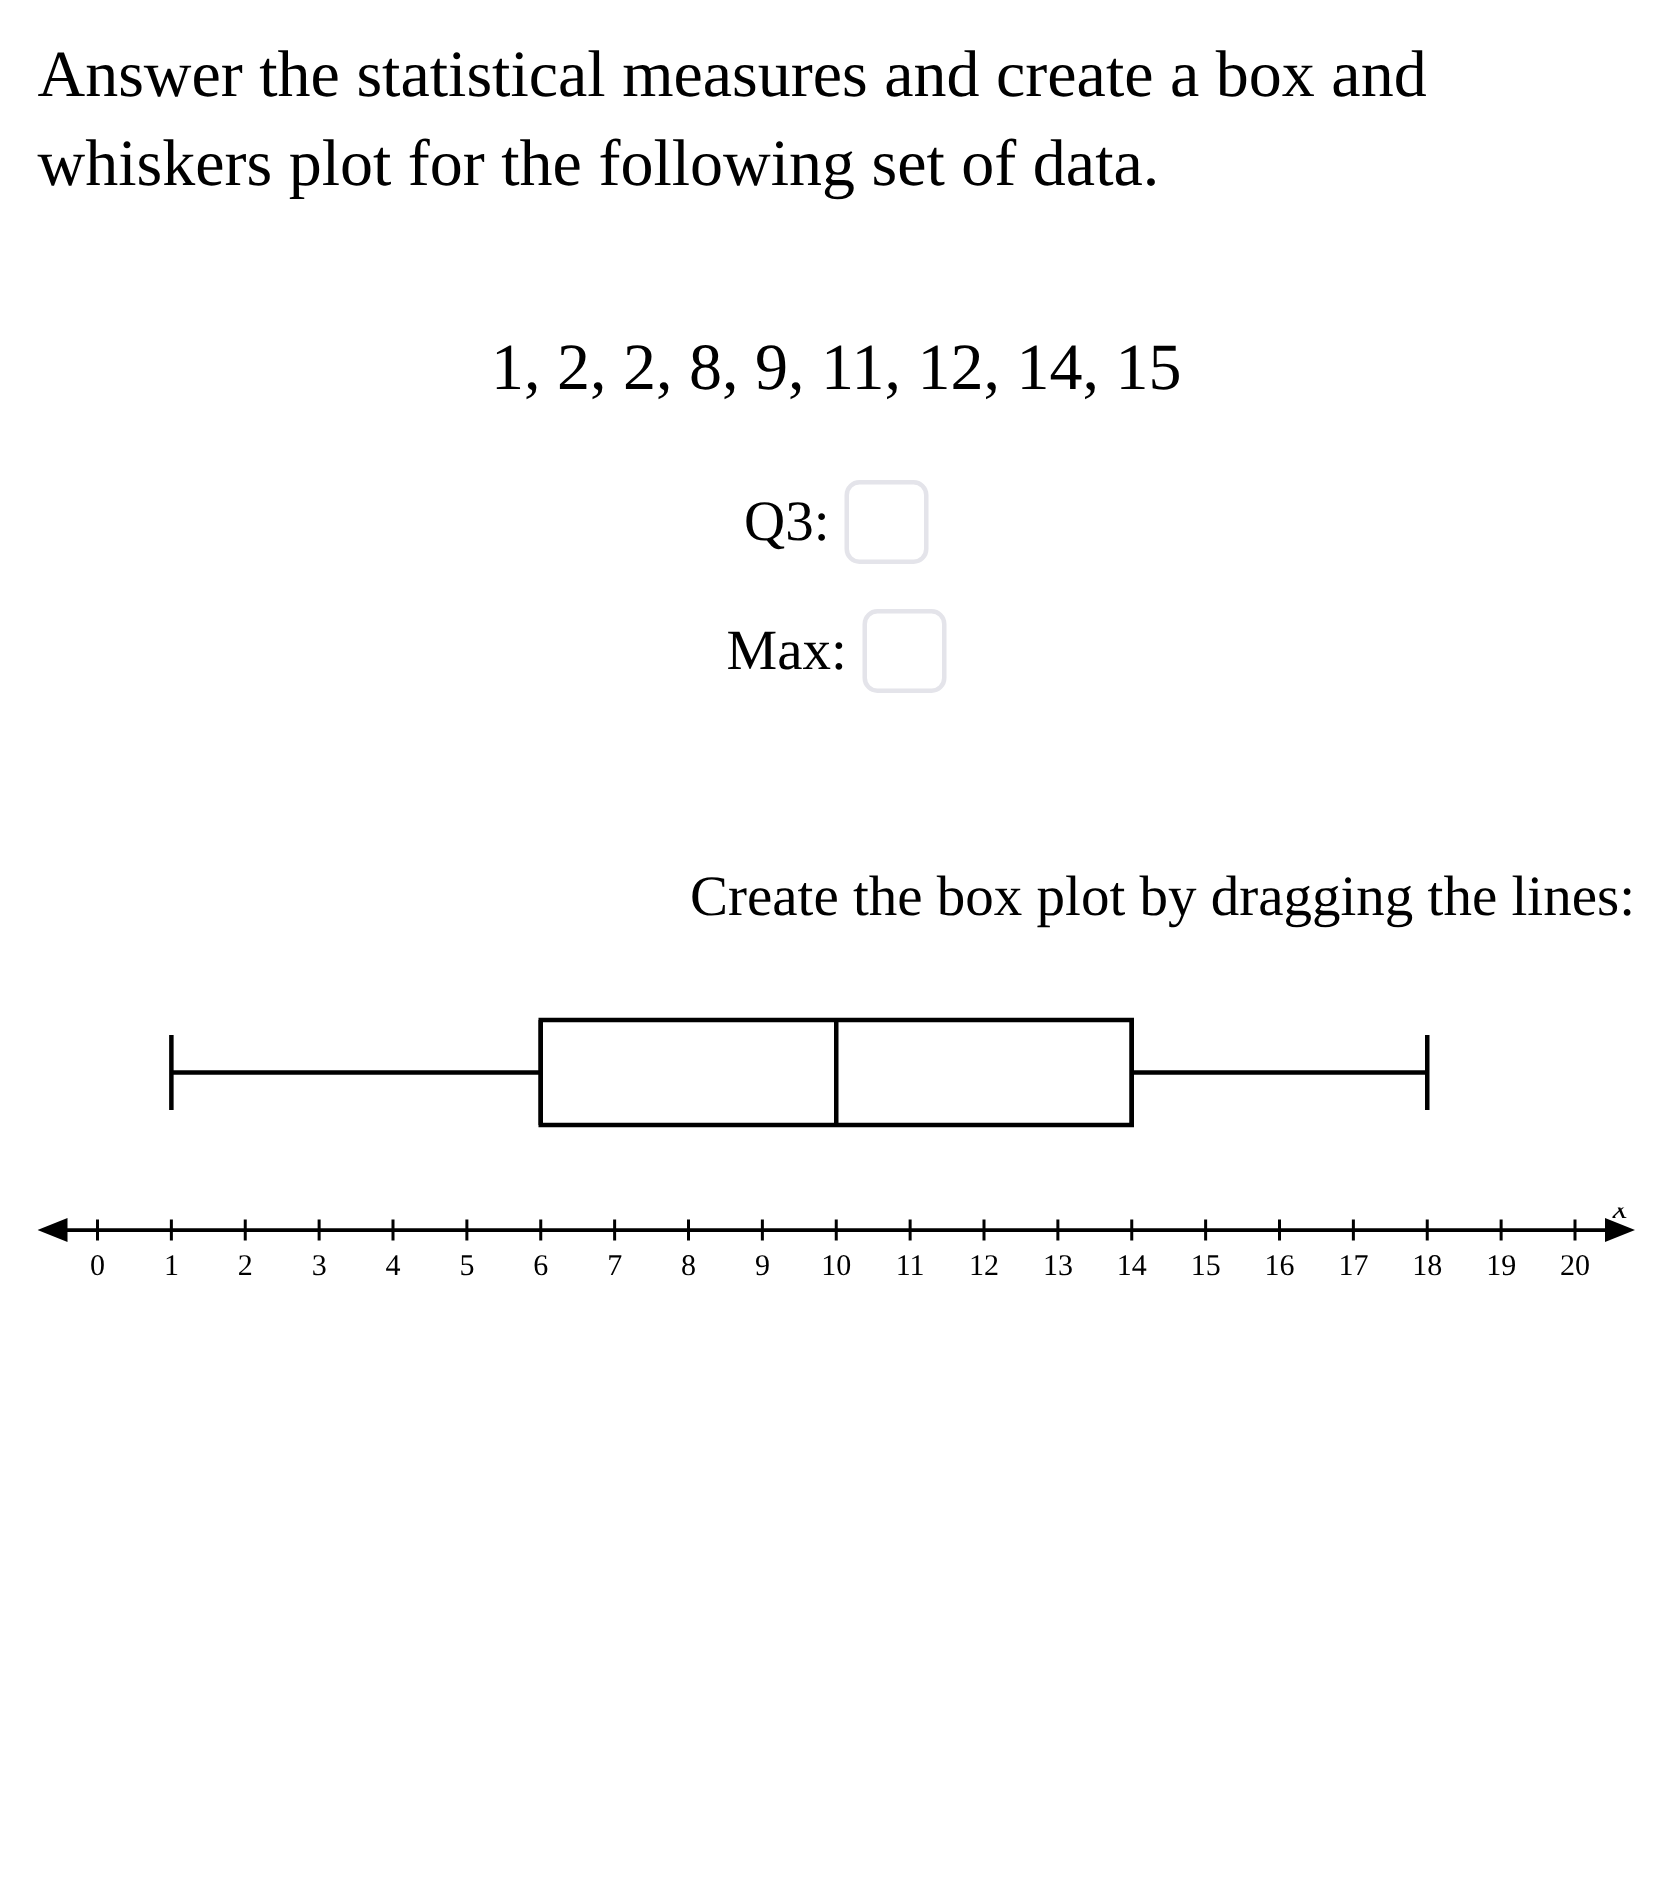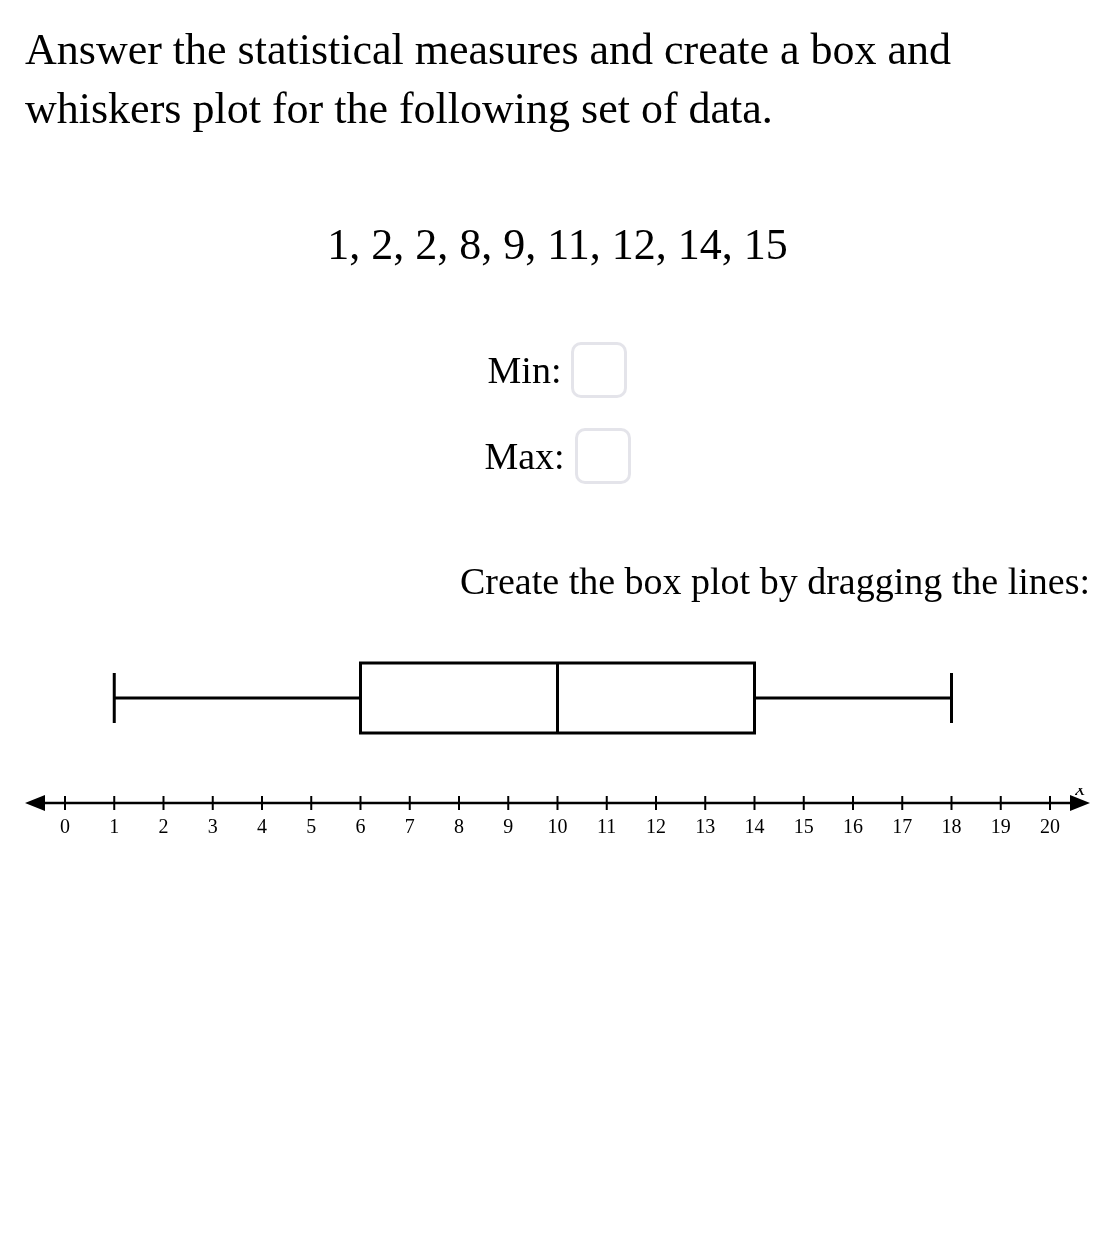--- a/index.html
+++ b/index.html
@@ -11,36 +11,36 @@
       padding: 20px 25px;
     }
     .question-text {
       font-size: 44px;
       line-height: 1.35;
       margin-bottom: 80px;
     }
     .data-set {
       font-size: 44px;
       text-align: center;
-      margin: 0 auto 72px auto;
+      margin: 0 auto 50px auto;
     }
     .inputs-row {
       display: flex;
       justify-content: center;
       align-items: center;
       gap: 12px;
       margin-bottom: 30px;
       flex-wrap: nowrap;
     }
     .inputs-row-2 {
       display: flex;
       justify-content: center;
       align-items: center;
       gap: 12px;
-      margin-bottom: 75px;
+      margin-bottom: 114px;
     }
     .field-label {
       font-size: 38px;
       white-space: nowrap;
     }
     .input-box {
       width: 56px;
       height: 56px;
       border: 3px solid #e4e4ea;
       border-radius: 10px;
@@ -93,21 +93,21 @@
   </style>
 </head>
 <body>
 
 <div class="question-text">Answer the statistical measures and create a box and whiskers plot for the following set of data.</div>
 
 <div class="data-set">1, 2, 2, 8, 9, 11, 12, 14, 15</div>
 
 <div class="inputs-row">
   <div class="input-group">
-    <span class="field-label">Min:</span>
+    <span class="field-label">Q3:</span>
     <input class="input-box" type="text" value="" style="">
   </div>
 </div>
 
 <div class="inputs-row-2">
   <div class="input-group">
     <span class="field-label">Max:</span>
     <input class="input-box" type="text" value="" style="">
   </div>
 </div>

